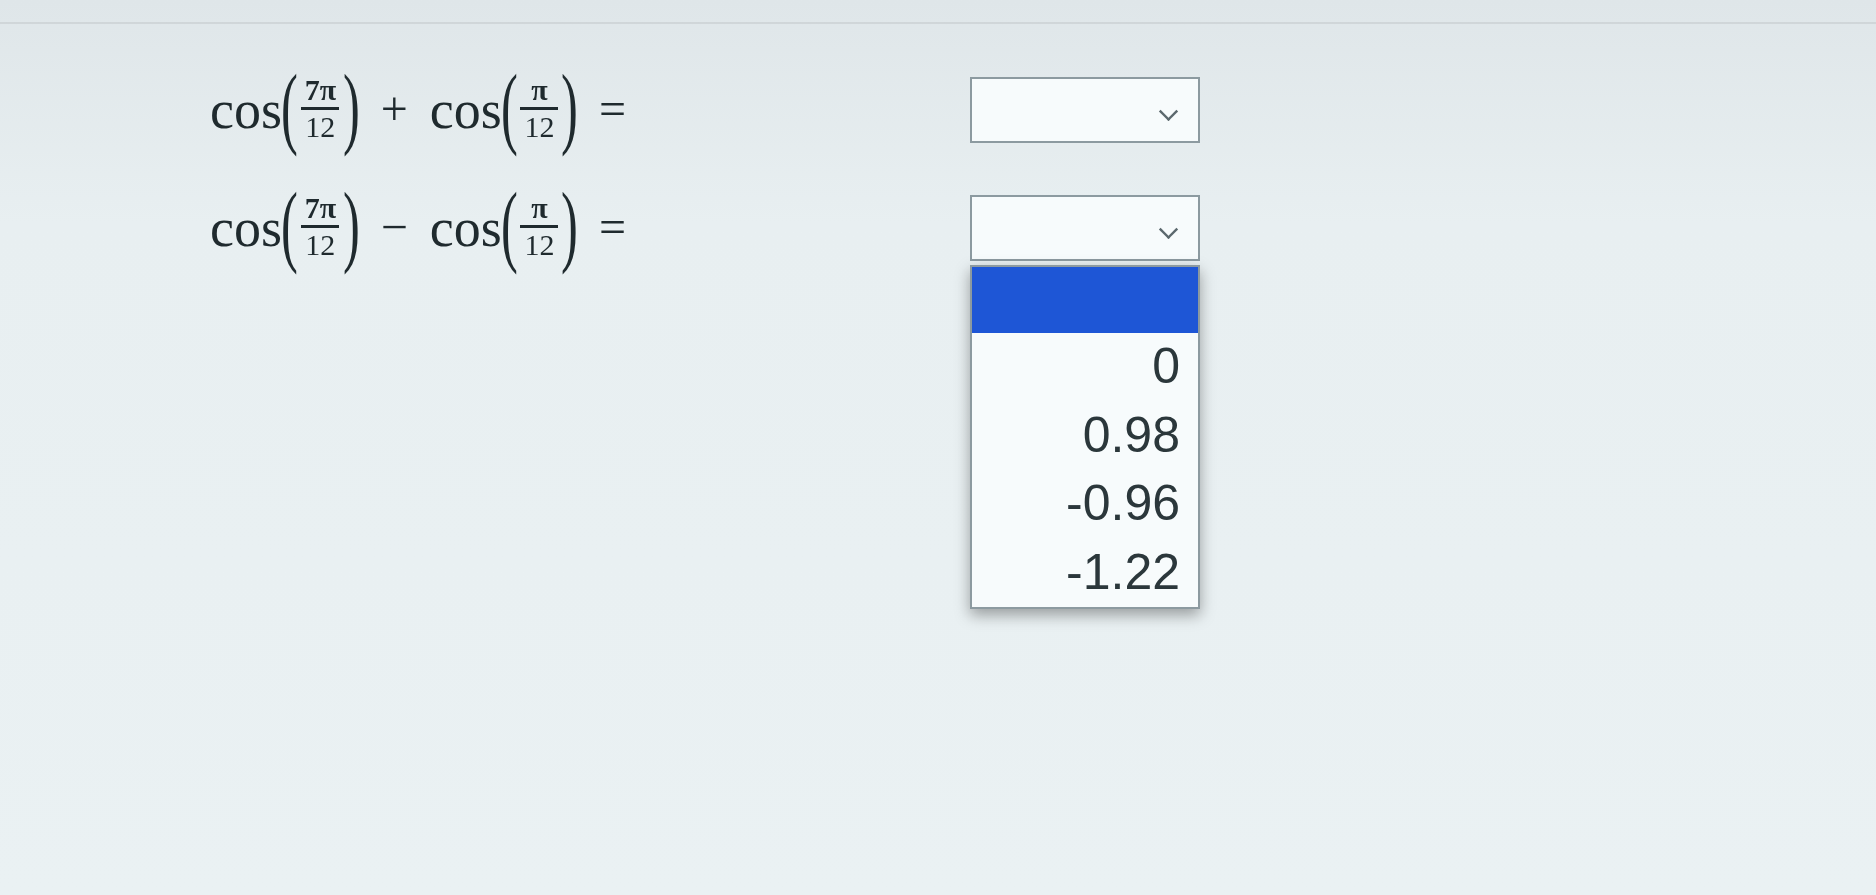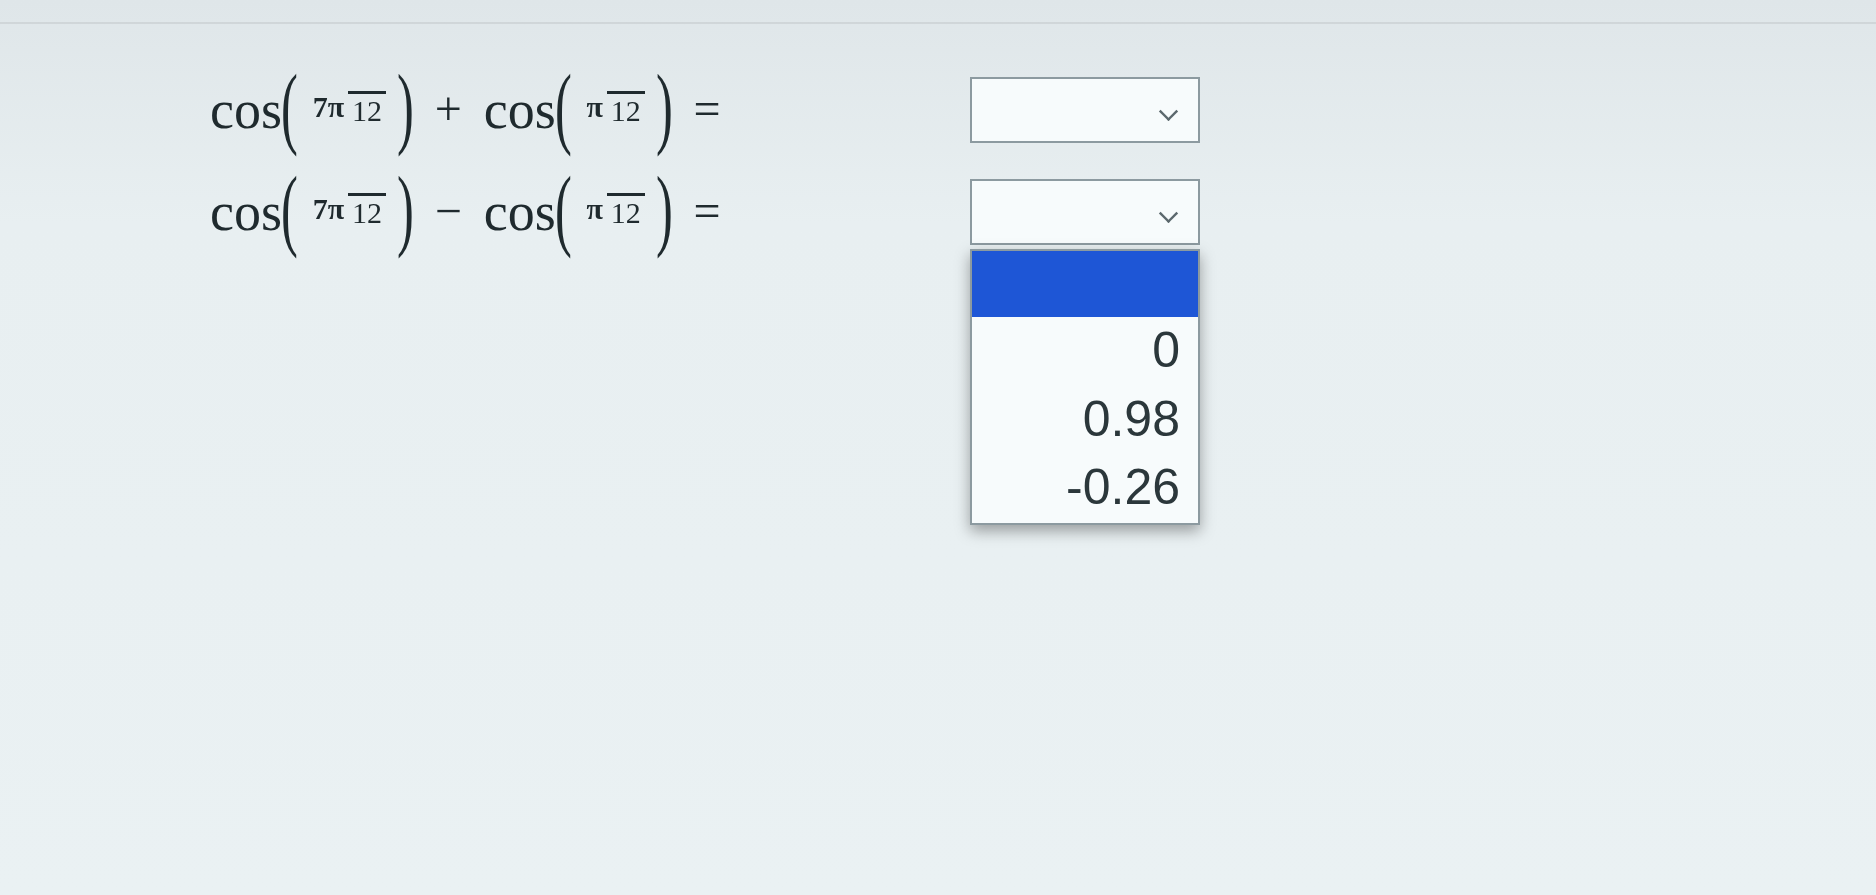--- a/index.html
+++ b/index.html
@@ -35,21 +35,21 @@
     font-size: 58px;
     color: #3a474b;
     margin: 40px 0 110px 0;
     font-weight: 400;
     letter-spacing: 0.5px;
   }
 
   .equations {
     display: flex;
     flex-direction: column;
-    gap: 2px;
+    gap: 18px;
     text-align: right;
   }
   .eqrow {
     display: flex;
     align-items: center;
     height: 100px;
   }
   .expr {
     display: flex;
     align-items: center;
@@ -72,25 +72,25 @@
     line-height: 0;
     font-family: Georgia, "Times New Roman", serif;
     transform: scaleX(0.55);
     position: relative;
     top: -4px;
     margin: 0 -8px;
   }
 
   .frac {
     display: inline-flex;
-    flex-direction: row;
+    flex-direction: column;
     align-items: center;
     font-size: 30px;
     line-height: 1;
-    margin: 0 12px;
+    margin: 0 4px;
     position: relative;
     top: -2px;
   }
   .frac .num {
     padding: 0 4px 2px 4px;
     font-weight: 600;
   }
   .frac .den {
     border-top: 3px solid #1f2a2e;
     padding: 2px 4px 0 4px;
@@ -243,20 +243,21 @@
       <div class="dd-open-wrap">
         <div class="dd-closed">
           <span></span>
           <span class="chev"></span>
         </div>
 
         <div class="dd-open">
           <div class="opt selected"></div>
           <div class="opt">0</div>
           <div class="opt">0.98</div>
-          <div class="opt">-0.26</div>
+          <div class="opt">-0.96</div>
+          <div class="opt">-1.22</div>
         </div>
       </div>
     </div>
 
   </div>
 
 </div>
 
 </body></html>

